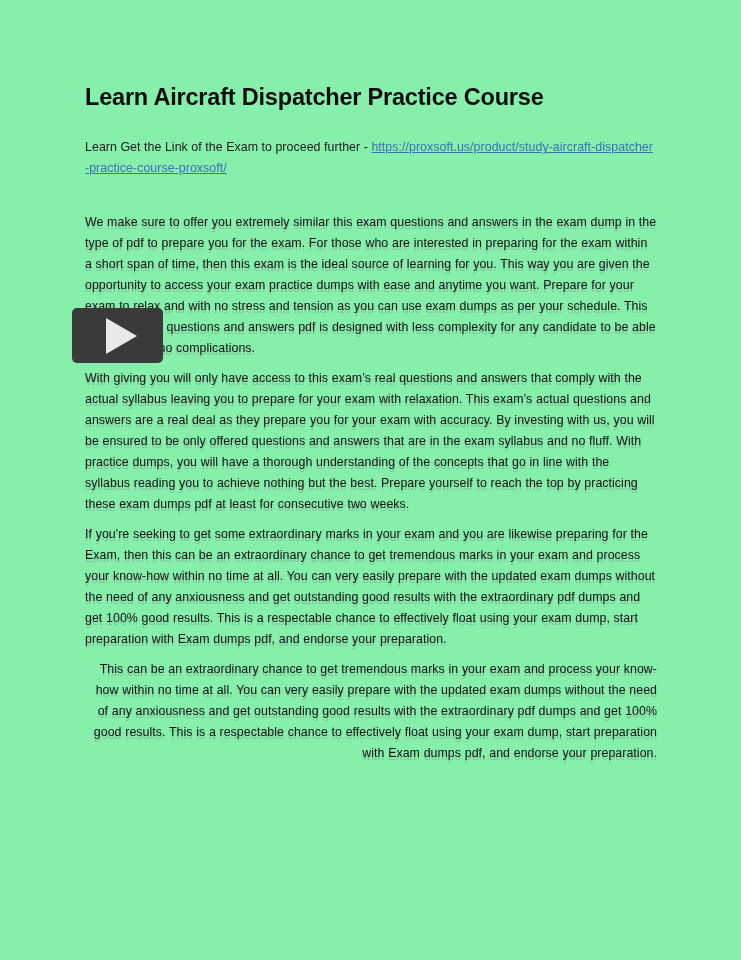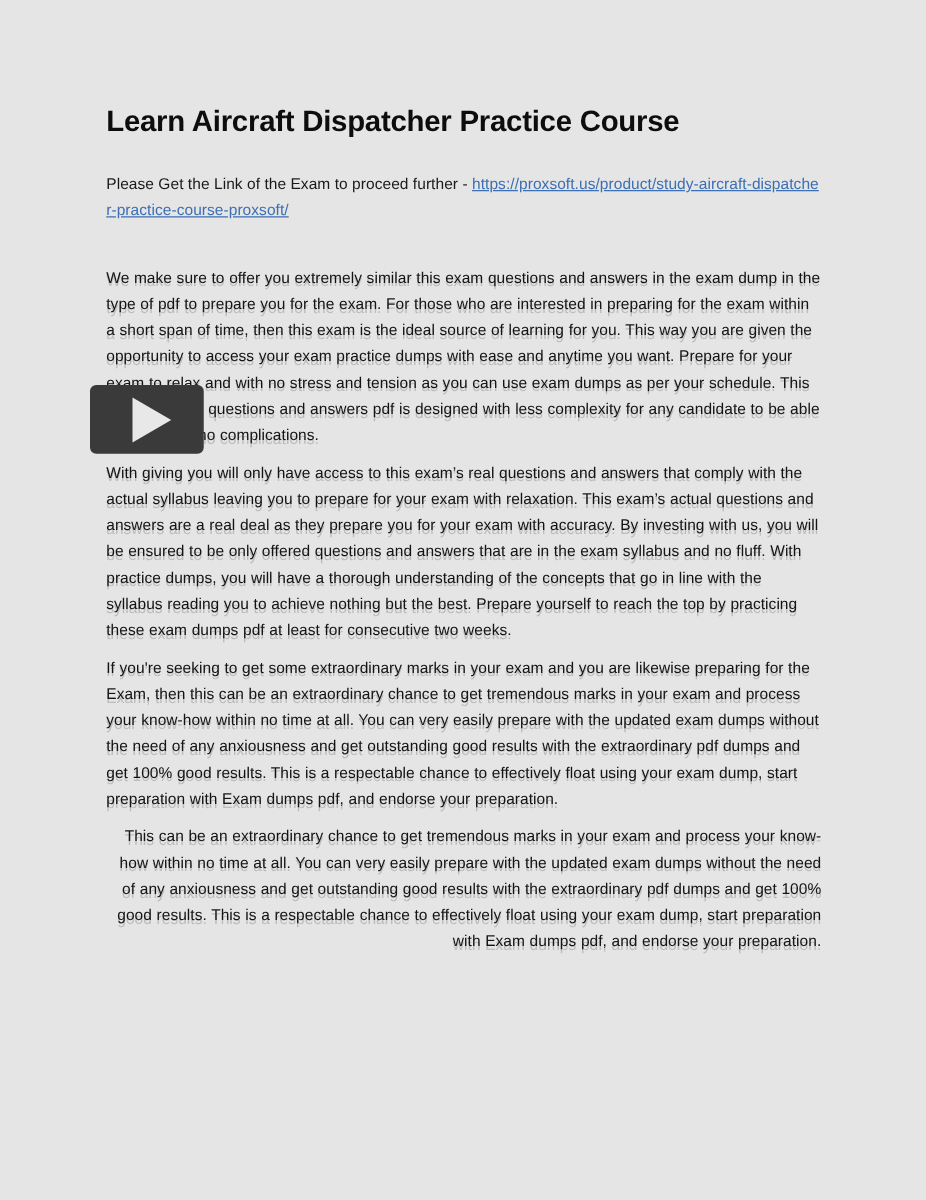--- a/index.html
+++ b/index.html
@@ -9,21 +9,21 @@
     background: #ffffff;
   }
   body {
     font-family: "Liberation Sans", sans-serif;
     -webkit-font-smoothing: antialiased;
   }
   .page {
     position: relative;
     width: 741px;
     height: 960px;
-    background: #e5e5e5;
+    background: #86efac;
     overflow: hidden;
     box-sizing: border-box;
   }
   .content {
     position: absolute;
     left: 85px;
     top: 0;
     width: 572px;
   }
   .doc-title {
@@ -105,21 +105,21 @@
 </head>
 <body>
 
 <div class="page">
 
   <div class="content">
 
     <h1 class="doc-title">Learn Aircraft Dispatcher Practice Course</h1>
 
     <p class="link-line">
-      <span>Please Get the Link of the Exam to proceed further - </span><a class="doc-link" href="#">https://proxsoft.us/product/study-aircraft-dispatcher-practice-course-proxsoft/</a>
+      <span>Learn Get the Link of the Exam to proceed further - </span><a class="doc-link" href="#">https://proxsoft.us/product/study-aircraft-dispatcher-practice-course-proxsoft/</a>
     </p>
 
     <div class="body-block">
 
       <p class="para">
         <span class="ghost">We make sure to offer you extremely similar this exam questions and answers in the exam dump in the type of pdf to prepare you for the exam. For those who are interested in preparing for the exam within a short span of time, then this exam is the ideal source of learning for you. This way you are given the opportunity to access your exam practice dumps with ease and anytime you want. Prepare for your exam to relax and with no stress and tension as you can use exam dumps as per your schedule. This exam practice questions and answers pdf is designed with less complexity for any candidate to be able to study with no complications.</span>
         <span class="fg">We make sure to offer you extremely similar this exam questions and answers in the exam dump in the type of pdf to prepare you for the exam. For those who are interested in preparing for the exam within a short span of time, then this exam is the ideal source of learning for you. This way you are given the opportunity to access your exam practice dumps with ease and anytime you want. Prepare for your exam to relax and with no stress and tension as you can use exam dumps as per your schedule. This exam practice questions and answers pdf is designed with less complexity for any candidate to be able to study with no complications.</span>
       </p>
 
       <p class="para">

